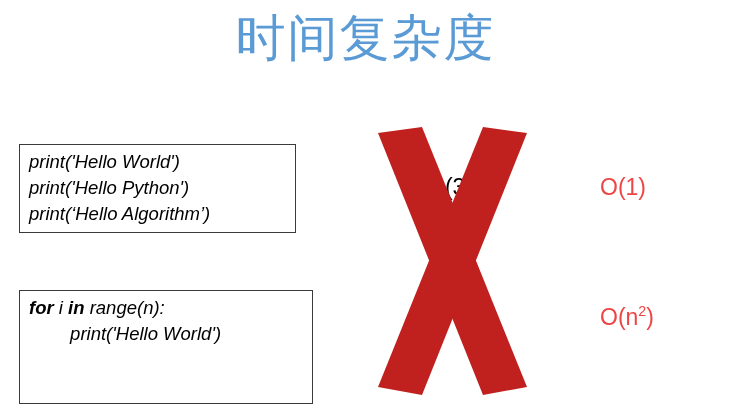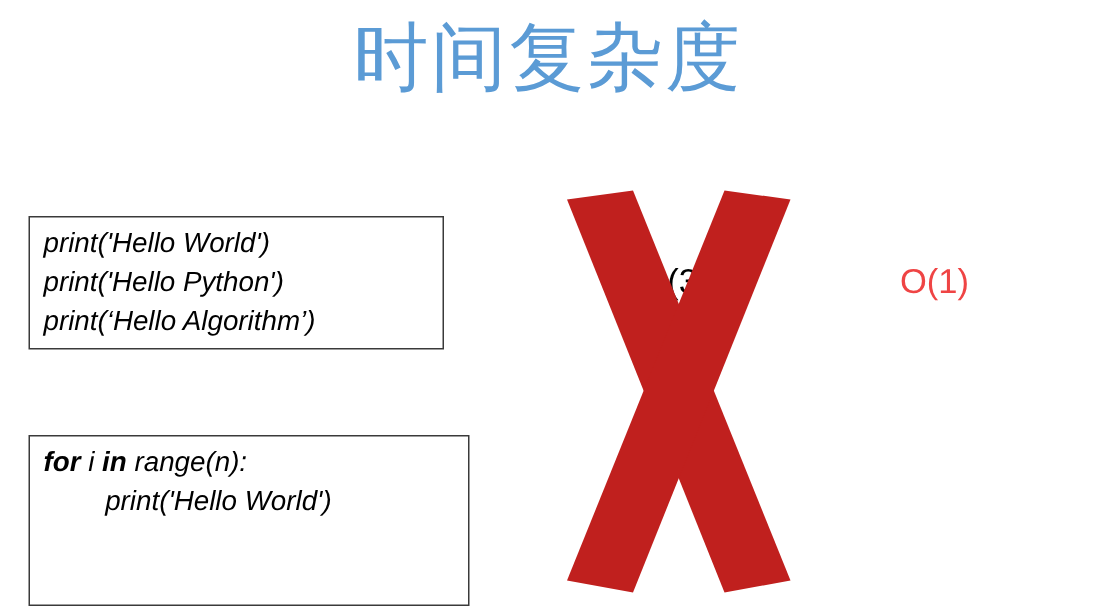--- a/index.html
+++ b/index.html
@@ -133,14 +133,15 @@
 
   <div class="struck-o" id="struck-o-n2n"><span>O(n</span><sup>2</sup><span>+n)</span></div>
 
   <svg id="red-x" viewBox="0 0 165 275">
     <polygon points="8,8 52,2 157,262 113,270" fill="#C0201E"></polygon>
     <polygon points="157,8 113,2 8,262 52,270" fill="#C0201E"></polygon>
   </svg>
 
   <div class="big-o" id="big-o-1">O(1)</div>
 
+  <div class="big-o" id="big-o-n2"><span>O(n</span><sup>2</sup><span>)</span></div>
 
 </div>
 
 </body></html>

